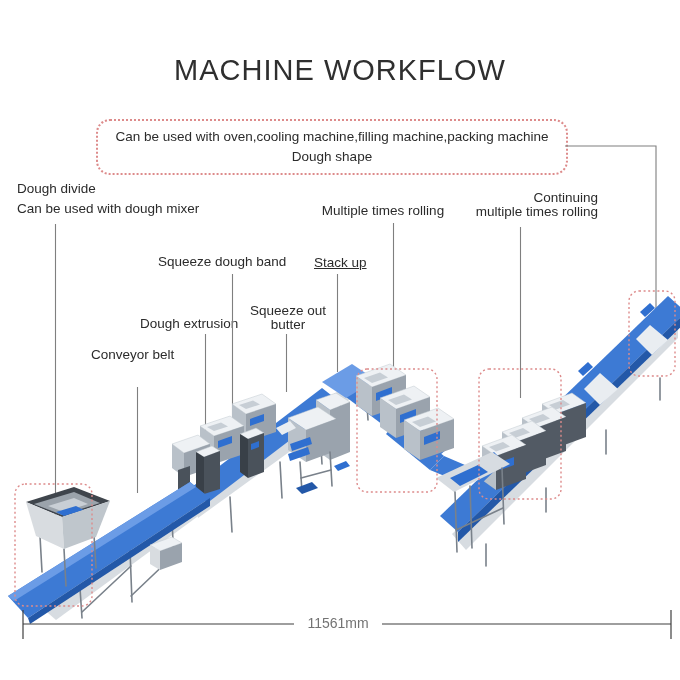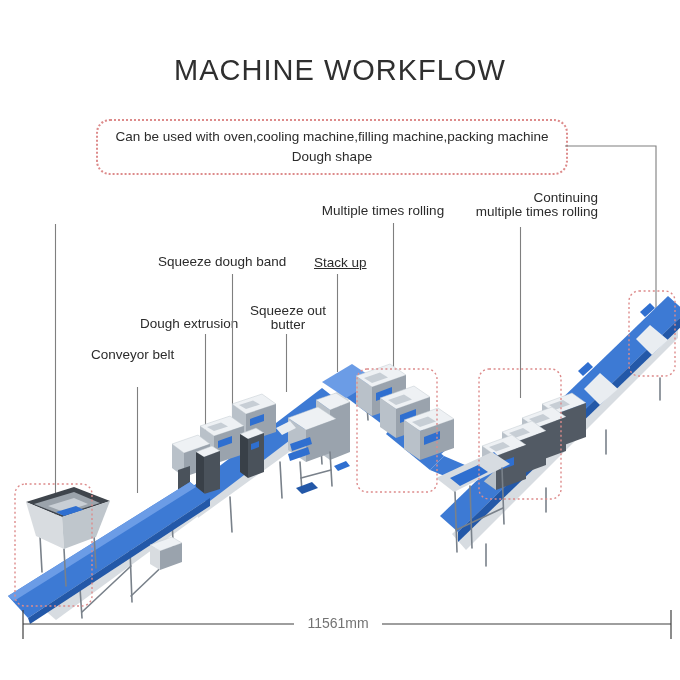--- a/index.html
+++ b/index.html
@@ -59,20 +59,22 @@
 <div id="stage">
 
   <div class="title">MACHINE WORKFLOW</div>
 
   <div class="shape-box">
     <div>Can be used with oven,cooling machine,filling machine,packing machine</div>
     <div>Dough shape</div>
   </div>
 
   <div class="lbl two" style="left:17px;top:179px;">
+    <div>Dough divide</div>
+    <div>Can be used with dough mixer</div>
   </div>
 
   <div class="lbl" style="left:308px;top:204px;width:150px;text-align:center;">Multiple times rolling</div>
 
   <div class="lbl center" style="left:450px;top:191px;width:148px;text-align:right;">
     <div>Continuing</div>
     <div>multiple times rolling</div>
   </div>
 
   <div class="lbl" style="left:158px;top:255px;">Squeeze dough band</div>

